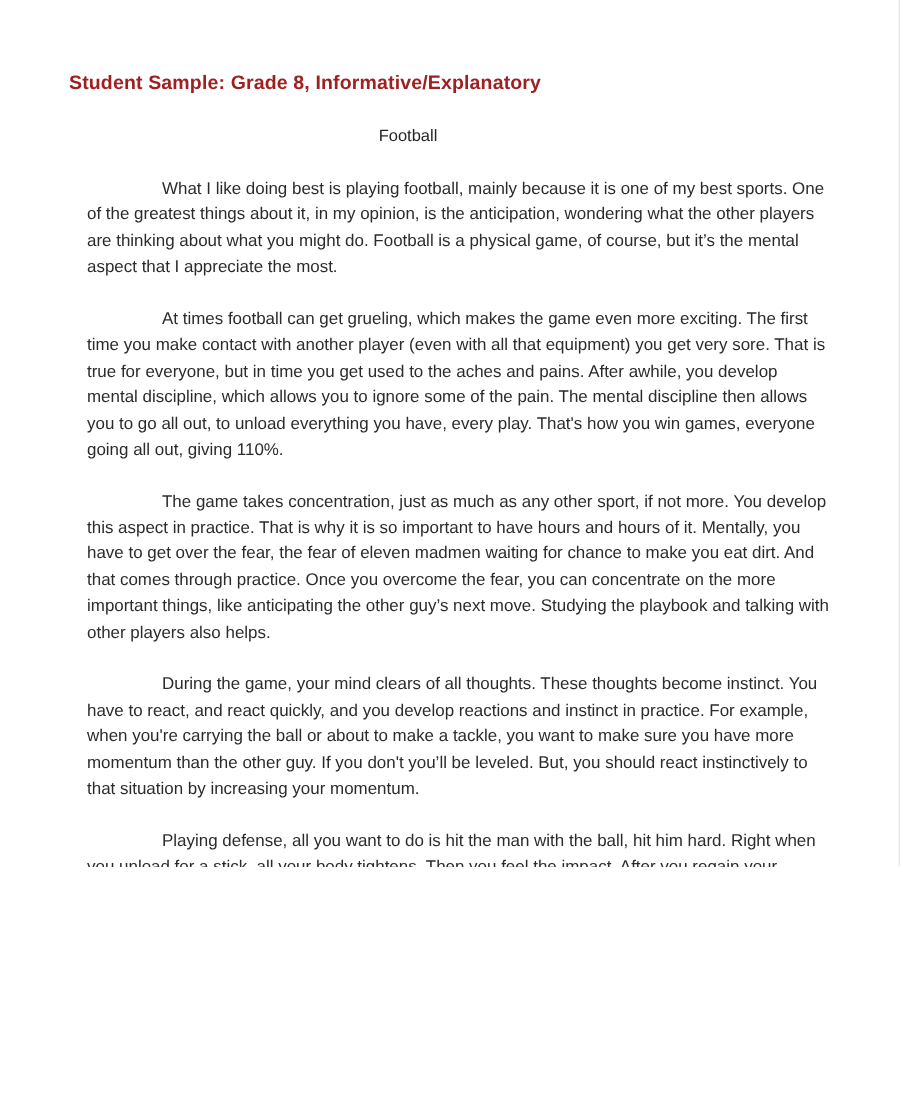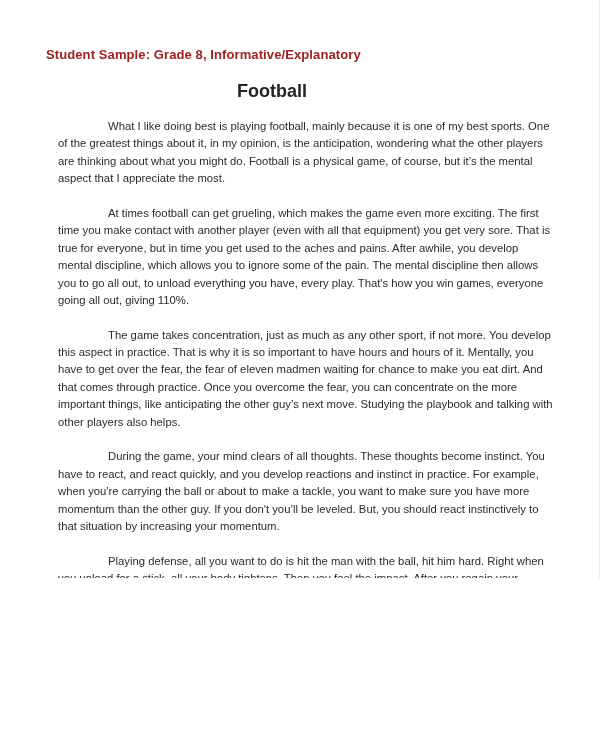--- a/index.html
+++ b/index.html
@@ -42,22 +42,22 @@
     margin: 0 0 16px 0;
   }
   .intro {
     font-size: 11.3px;
     color: #2b2b2b;
     line-height: 17.4px;
     margin: 0;
     text-align: left;
   }
   .section-heading {
-    font-size: 18px;
-    font-weight: bold;
+    font-size: 11px;
+    font-weight: normal;
     color: #232323;
     text-align: center;
     margin: 20px 0 0 0;
     line-height: 17px;
     padding-right: 56px;
   }
   .body-para {
     font-size: 11.3px;
     color: #2b2b2b;
     line-height: 17.45px;

